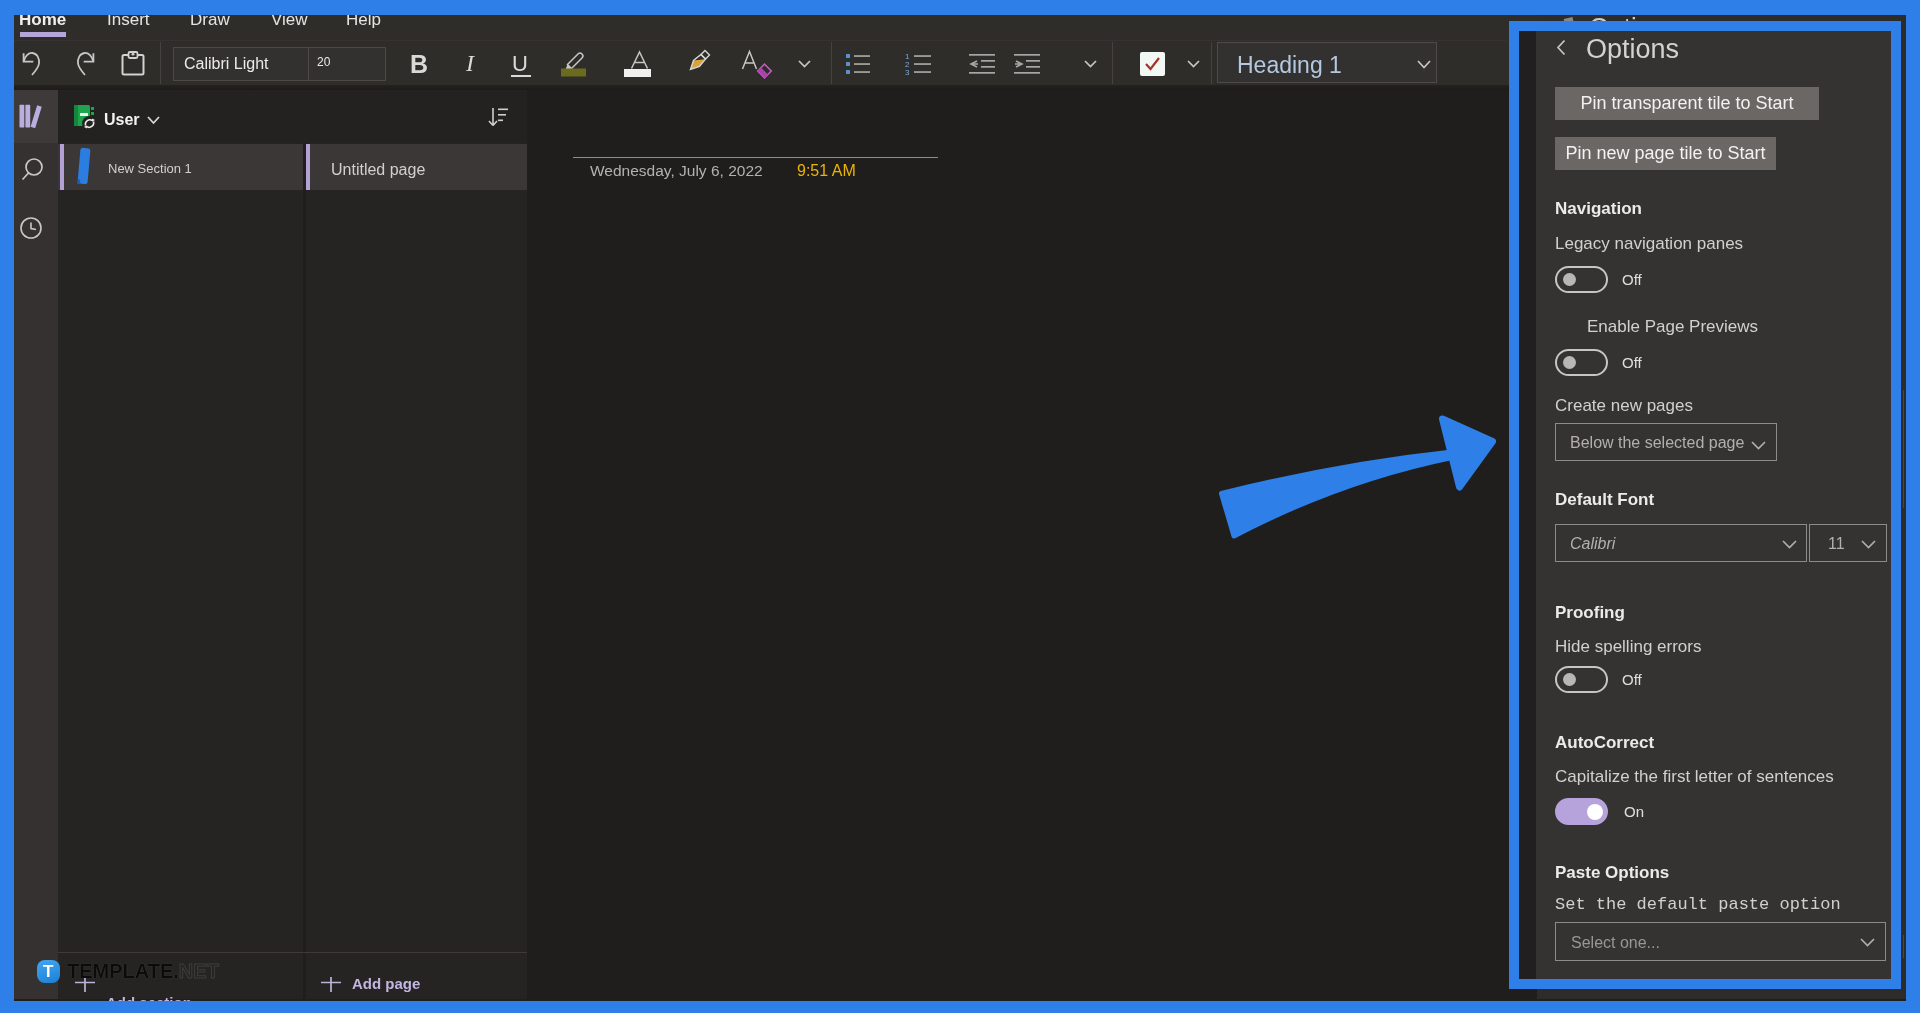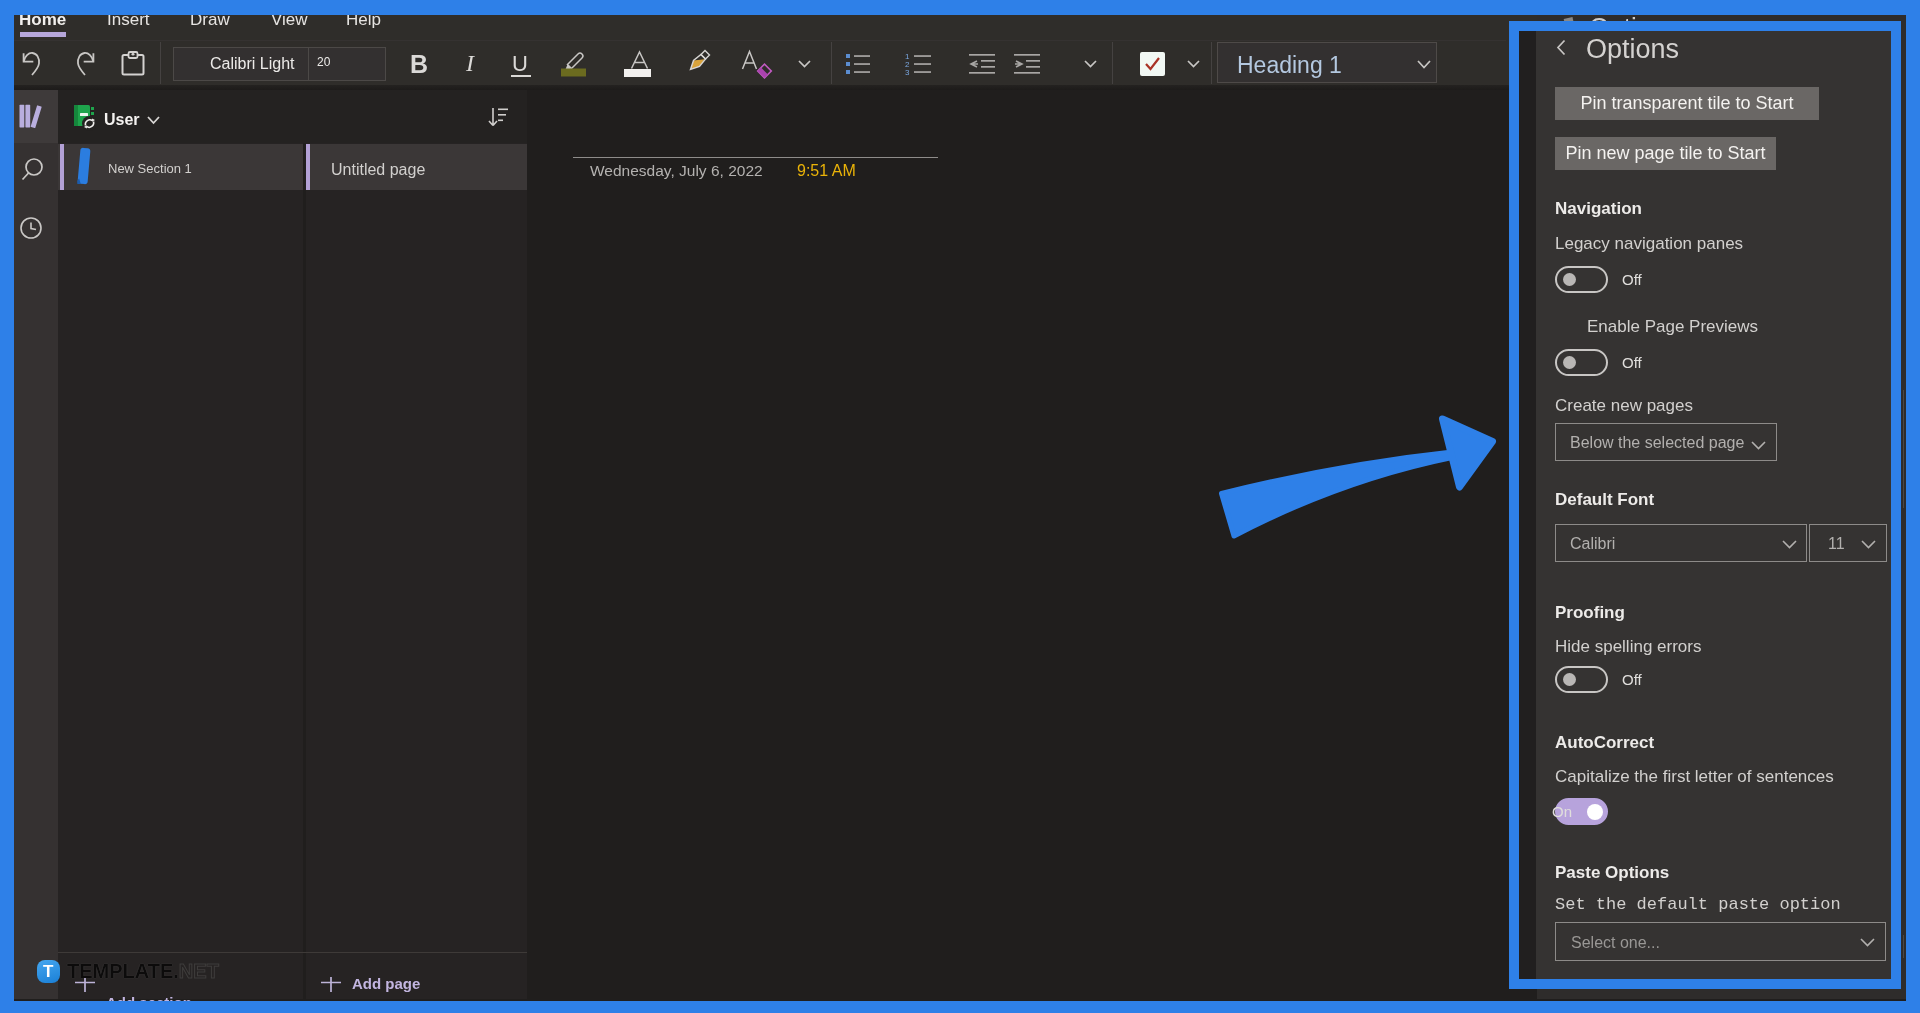--- a/index.html
+++ b/index.html
@@ -44,21 +44,21 @@
 
   <svg class="abs" style="left:121px;top:50px;" width="24" height="27" viewBox="0 0 24 27">
     <rect x="1.5" y="5" width="21" height="19.5" rx="1.5" fill="none" stroke="#d4d2d0" stroke-width="2"></rect>
     <rect x="7.5" y="2" width="9" height="6" rx="1.5" fill="#2f2d2a" stroke="#d4d2d0" stroke-width="1.8"></rect>
     <rect x="10.5" y="3" width="3" height="2.6" rx="1.3" fill="#d4d2d0"></rect>
   </svg>
   <div class="abs" style="left:160px;top:42px;width:1px;height:42px;background:#454241;"></div>
 
   <div class="abs" style="left:173px;top:47px;width:213px;height:34px;border:1px solid #4c4947;background:#333030;box-sizing:border-box;"></div>
   <div class="abs" style="left:308px;top:47px;width:1px;height:34px;background:#4c4947;"></div>
-  <div class="txt" style="left:184px;top:55px;font-size:16px;color:#eceae8;margin-left:26px;">Calibri Light</div>
+  <div class="txt" style="left:184px;top:55px;font-size:16px;color:#eceae8;">Calibri Light</div>
   <div class="txt" style="left:317px;top:55px;font-size:12px;color:#eceae8;">20</div>
 
   <div class="txt" style="left:410px;top:50px;font-size:25px;font-weight:bold;color:#dbd9d7;">B</div>
   <div class="txt" style="left:466px;top:50px;font-size:24px;font-style:italic;font-family:'Liberation Serif',serif;color:#dbd9d7;">I</div>
   <div class="txt" style="left:512px;top:51px;font-size:22px;color:#dbd9d7;">U</div>
   <div class="abs" style="left:511px;top:75px;width:20px;height:1.5px;background:#dbd9d7;"></div>
 
   <svg class="abs" style="left:558px;top:46px;" width="32" height="34" viewBox="0 0 32 34">
     <path fill="none" stroke="#c8c6c4" stroke-width="1.5" d="M9.5 18.5 L20 8 A2.8 2.8 0 0 1 24 12 L13.5 22.5 Z"></path>
     <path fill="#c8c6c4" d="M9.5 18.5 L13.5 22.5 L7 24.5 Z"></path>
@@ -261,21 +261,21 @@
   <div class="off" style="left:1622px;top:354px;">Off</div>
   <div class="pl" style="left:1555px;top:396px;">Create new pages</div>
   <div class="dd" style="left:1555px;top:423px;width:222px;height:38px;"></div>
   <div class="ddt" style="left:1570px;top:434px;">Below the selected page</div>
   <svg class="abs" style="left:1750px;top:440px;" width="17" height="11" viewBox="0 0 17 11">
     <path fill="none" stroke="#b2b0ae" stroke-width="1.6" d="M2 2 L8.5 8.5 L15 2"></path>
   </svg>
 
   <div class="ph" style="left:1555px;top:490px;">Default Font</div>
   <div class="dd" style="left:1555px;top:524px;width:252px;height:38px;"></div>
-  <div class="ddt" style="left:1570px;top:535px;">Calibri</div>
+  <div class="ddt" style="left:1570px;top:535px;font-style:italic;">Calibri</div>
   <svg class="abs" style="left:1781px;top:539px;" width="17" height="11" viewBox="0 0 17 11">
     <path fill="none" stroke="#b2b0ae" stroke-width="1.6" d="M2 2 L8.5 8.5 L15 2"></path>
   </svg>
   <div class="dd" style="left:1809px;top:524px;width:78px;height:38px;"></div>
   <div class="ddt" style="left:1828px;top:535px;">11</div>
   <svg class="abs" style="left:1860px;top:539px;" width="17" height="11" viewBox="0 0 17 11">
     <path fill="none" stroke="#b2b0ae" stroke-width="1.6" d="M2 2 L8.5 8.5 L15 2"></path>
   </svg>
 
   <div class="ph" style="left:1555px;top:603px;">Proofing</div>
@@ -283,21 +283,21 @@
   <div class="tog" style="left:1555px;top:666px;">
       <div class="knob"></div>
     </div>
   <div class="off" style="left:1622px;top:671px;">Off</div>
 
   <div class="ph" style="left:1555px;top:733px;">AutoCorrect</div>
   <div class="pl" style="left:1555px;top:767px;">Capitalize the first letter of sentences</div>
   <div class="tog" style="left:1555px;top:798px;border-color:#b7a3dc;background:#b7a3dc;">
       <div class="knob" style="background:#fff;width:16px;height:16px;left:30px;top:3.5px;"></div>
     </div>
-  <div class="off" style="left:1552px;top:803px;">On</div>
+  <div class="off" style="left:1624px;top:803px;">On</div>
 
   <div class="ph" style="left:1555px;top:863px;">Paste Options</div>
   <div class="pl" style="left:1555px;top:895px;font-family:Liberation Mono, monospace;">Set the default paste option</div>
   <div class="dd" style="left:1555px;top:922px;width:331px;height:39px;"></div>
   <div class="ddt" style="left:1571px;top:934px;color:#999795;">Select one...</div>
   <svg class="abs" style="left:1859px;top:937px;" width="17" height="11" viewBox="0 0 17 11">
     <path fill="none" stroke="#b2b0ae" stroke-width="1.6" d="M2 2 L8.5 8.5 L15 2"></path>
   </svg>
 
   <svg class="abs" style="left:1200px;top:400px;" width="310" height="150" viewBox="1200 400 310 150">

